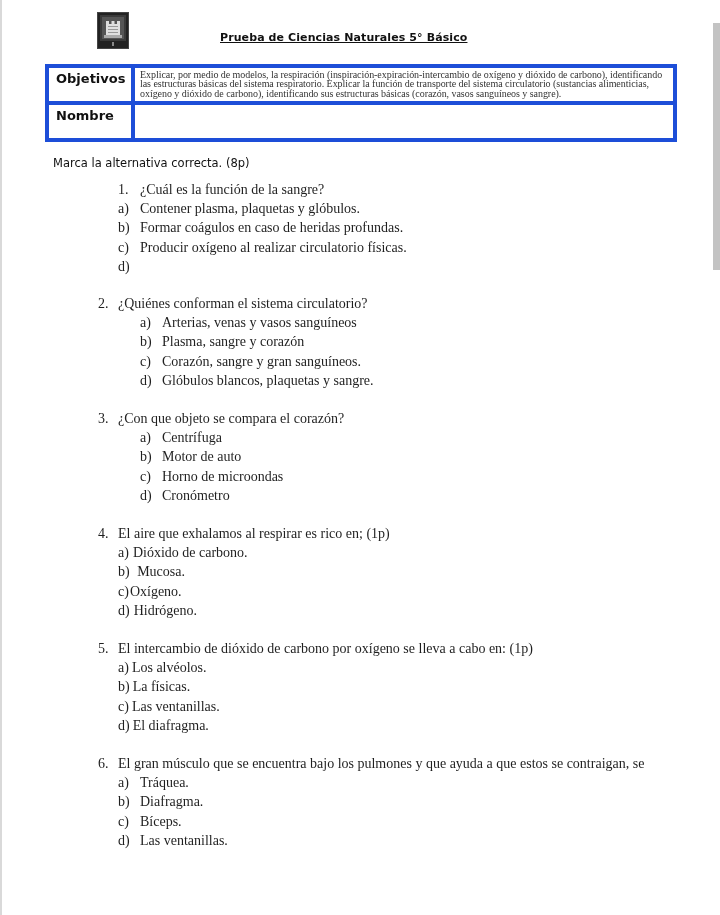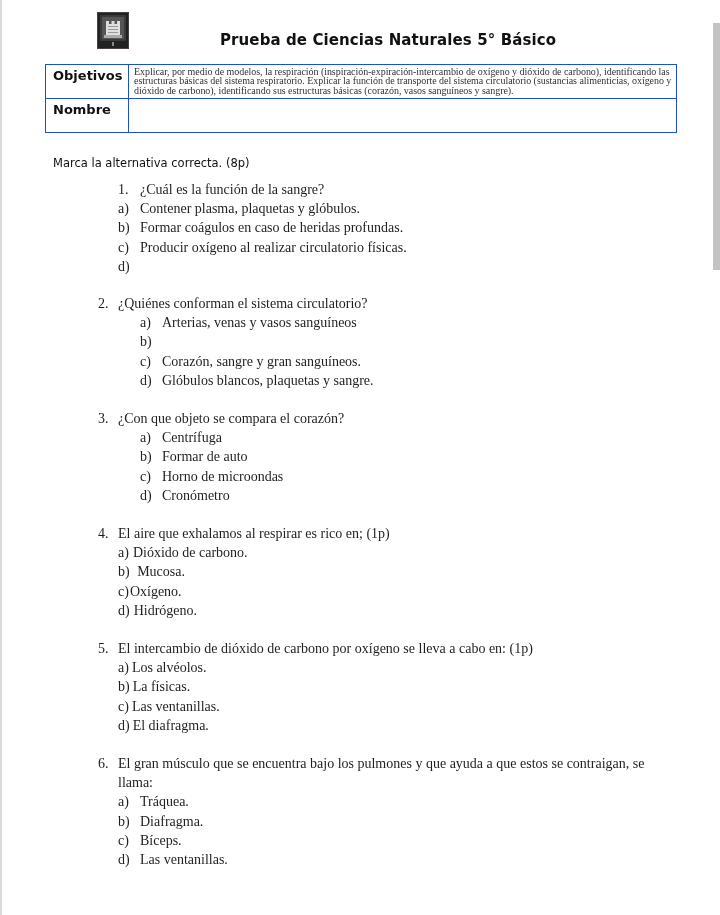--- a/index.html
+++ b/index.html
@@ -14,29 +14,29 @@
   .scrollbar-thumb { position: absolute; left: 1px; top: 23px; width: 7px; height: 247px; background: #c3c3c3; }
 
   .logo {
     position: absolute; left: 97px; top: 12px; width: 32px; height: 37px;
     border: 1px solid #444; background: #222; box-sizing: border-box;
   }
   .logo svg { display: block; }
 
   .title {
     position: absolute; left: 220px; top: 31px;
-    font-family: "DejaVu Sans", sans-serif; font-size: 15px; font-weight: bold;
-    letter-spacing: 0.1px; color: #111;
+    font-family: "DejaVu Sans", sans-serif; font-size: 11px; font-weight: bold;
+    letter-spacing: 0.1px; color: #111; text-decoration: underline;
   }
 
   table.header-table {
     position: absolute; left: 45px; top: 64px; width: 632px;
     border-collapse: collapse;
   }
-  table.header-table td { border: 1px solid #1d4ed8; vertical-align: top; padding: 0; margin-top: 24px; }
+  table.header-table td { border: 4px solid #1d4ed8; vertical-align: top; padding: 0; margin-top: 24px; }
   td.label-cell {
     width: 75px; font-family: "DejaVu Sans", sans-serif; font-size: 13px; font-weight: bold;
     padding: 3px 0 0 7px !important; color: #111;
   }
   td.objectives-text {
     font-size: 10px; line-height: 9.4px; color: #333; padding: 2px 4px 1px 5px !important;
     letter-spacing: -0.05px;
   }
   tr.row-obj td { height: 30px; }
   tr.row-name td { height: 30px; }
@@ -153,20 +153,21 @@
     <span class="num">2.</span>
     <span>¿Quiénes conforman el sistema circulatorio?</span>
   </div>
   <div class="opts">
     <div class="row">
         <span class="opt-letter">a)</span>
         <span>Arterias, venas y vasos sanguíneos</span>
       </div>
     <div class="row">
         <span class="opt-letter">b)</span>
+        <span>Plasma, sangre y corazón</span>
       </div>
     <div class="row">
         <span class="opt-letter">c)</span>
         <span>Corazón, sangre y gran sanguíneos.</span>
       </div>
     <div class="row">
         <span class="opt-letter">d)</span>
         <span>Glóbulos blancos, plaquetas y sangre.</span>
       </div>
   </div>
@@ -177,21 +178,21 @@
     <span class="num">3.</span>
     <span>¿Con que objeto se compara el corazón?</span>
   </div>
   <div class="opts">
     <div class="row">
         <span class="opt-letter">a)</span>
         <span>Centrífuga</span>
       </div>
     <div class="row">
         <span class="opt-letter">b)</span>
-        <span>Formar de auto</span>
+        <span>Motor de auto</span>
       </div>
     <div class="row">
         <span class="opt-letter">c)</span>
         <span>Horno de microondas</span>
       </div>
     <div class="row">
         <span class="opt-letter">d)</span>
         <span>Cronómetro</span>
       </div>
   </div>
@@ -245,21 +246,20 @@
         <span>El diafragma.</span>
       </div>
   </div>
 </div>
 
 <div class="q" id="q6">
   <div class="row">
     <span class="num">6.</span>
     <span>El gran músculo que se encuentra bajo los pulmones y que ayuda a que estos se contraigan, se</span>
   </div>
-  <div class="row cont">llama:</div>
   <div class="opts">
     <div class="row">
         <span class="opt-letter">a)</span>
         <span>Tráquea.</span>
       </div>
     <div class="row">
         <span class="opt-letter">b)</span>
         <span>Diafragma.</span>
       </div>
     <div class="row">

